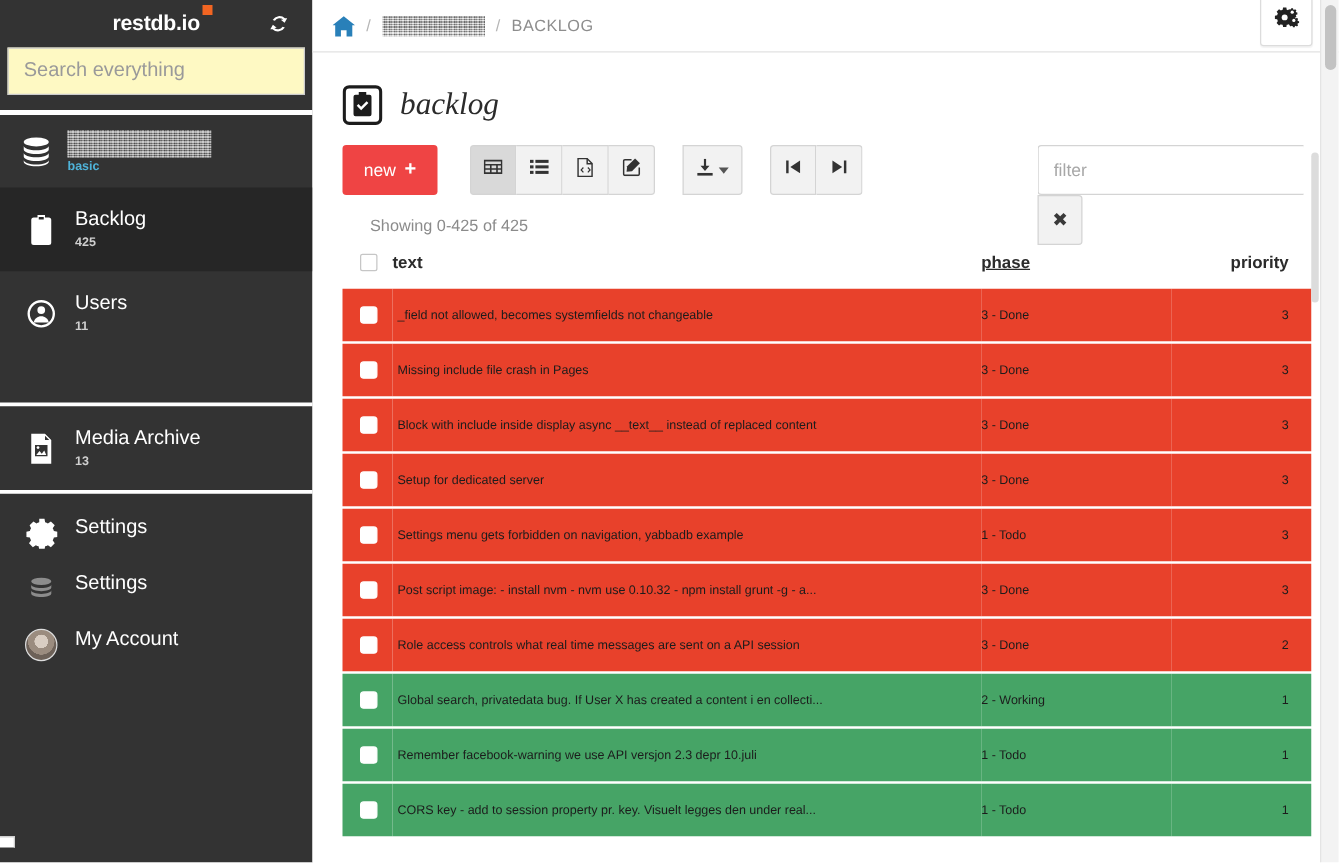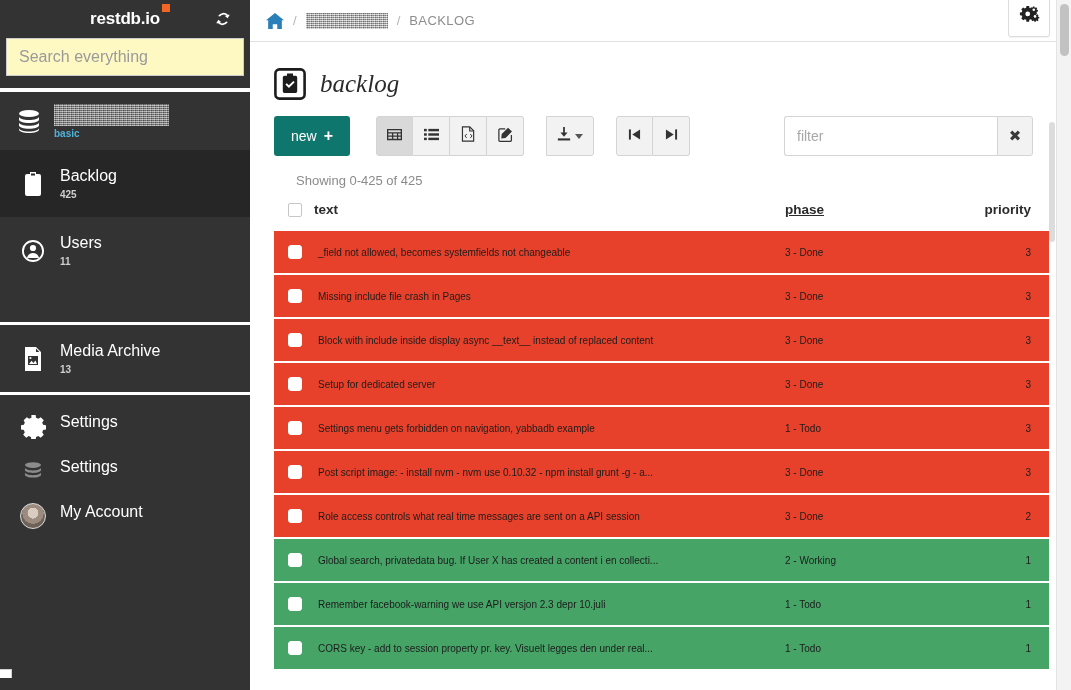--- a/index.html
+++ b/index.html
@@ -131,21 +131,21 @@
     padding: 26px 0 16px 0;
   }
   .coll-ico { width: 32px; height: 32px; }
   .coll-name {
     font-size: 25px; font-style: italic; color: #2b2b2b;
     font-family: "Liberation Serif", serif;
   }
 
   .toolbar { display: flex; align-items: center; gap: 0; position: relative; height: 40px; }
   .btn-new {
-    background: #0f766e; color: #ffffff;
+    background: #ef4444; color: #ffffff;
     height: 40px; padding: 0 17px; border: none; border-radius: 3px;
     font-size: 14px; cursor: pointer;
     display: flex; align-items: center; gap: 7px;
     font-family: "Liberation Sans", sans-serif;
   }
   .btn-new .plus { font-size: 16px; font-weight: bold; }
 
   .btn-group { display: flex; margin-left: 26px; }
   .tbtn {
     width: 37px; height: 40px;
@@ -159,22 +159,23 @@
   .tbtn.sel { background: #d9d9d9; }
 
   .btn-group.dl { margin-left: 22px; }
   .tbtn.wide { width: 48px; gap: 4px; }
   .caret { width: 0; height: 0; border-left: 4px solid transparent; border-right: 4px solid transparent; border-top: 5px solid #555; }
 
   .btn-group.pager { margin-left: 22px; }
   .tbtn.pg { width: 37px; }
 
   .filter-wrap {
-    position: absolute; right: 16px; top: 0;
+    position: absolute; right: 6px; top: 0;
     display: flex;
+    flex-direction: column;
   }
   .filter-input {
     width: 213px; height: 40px;
     border: 1px solid #d4d4d4; border-right: none;
     border-radius: 3px 0 0 3px;
     padding: 0 12px; font-size: 14px; color: #666;
     font-family: "Liberation Sans", sans-serif;
     outline: none; background: #ffffff;
   }
   .filter-input::placeholder { color: #a7a7a7; }

